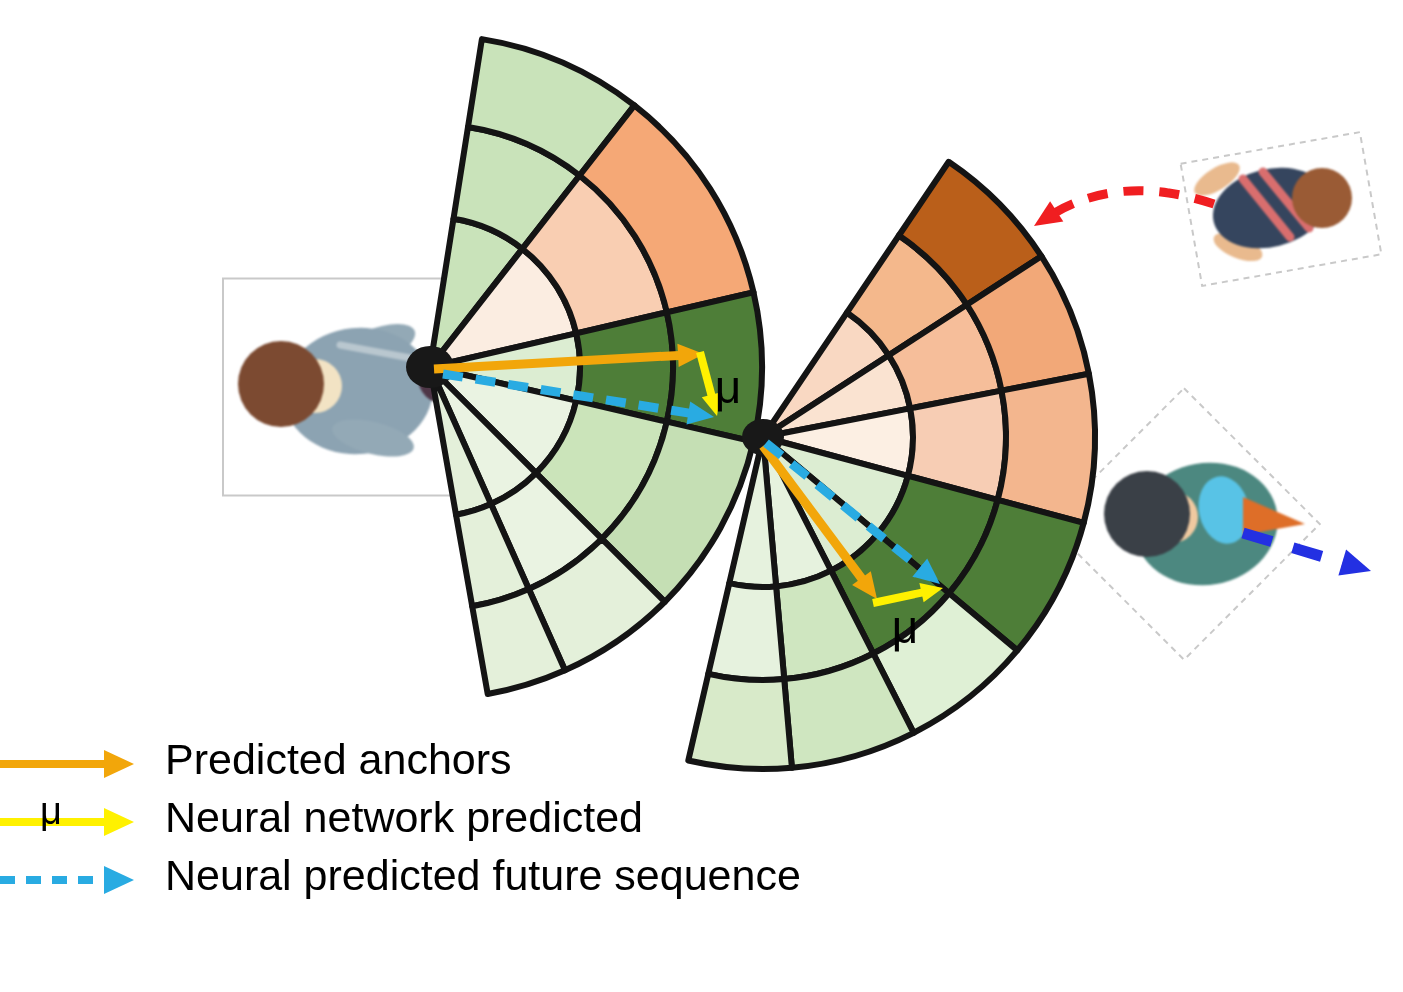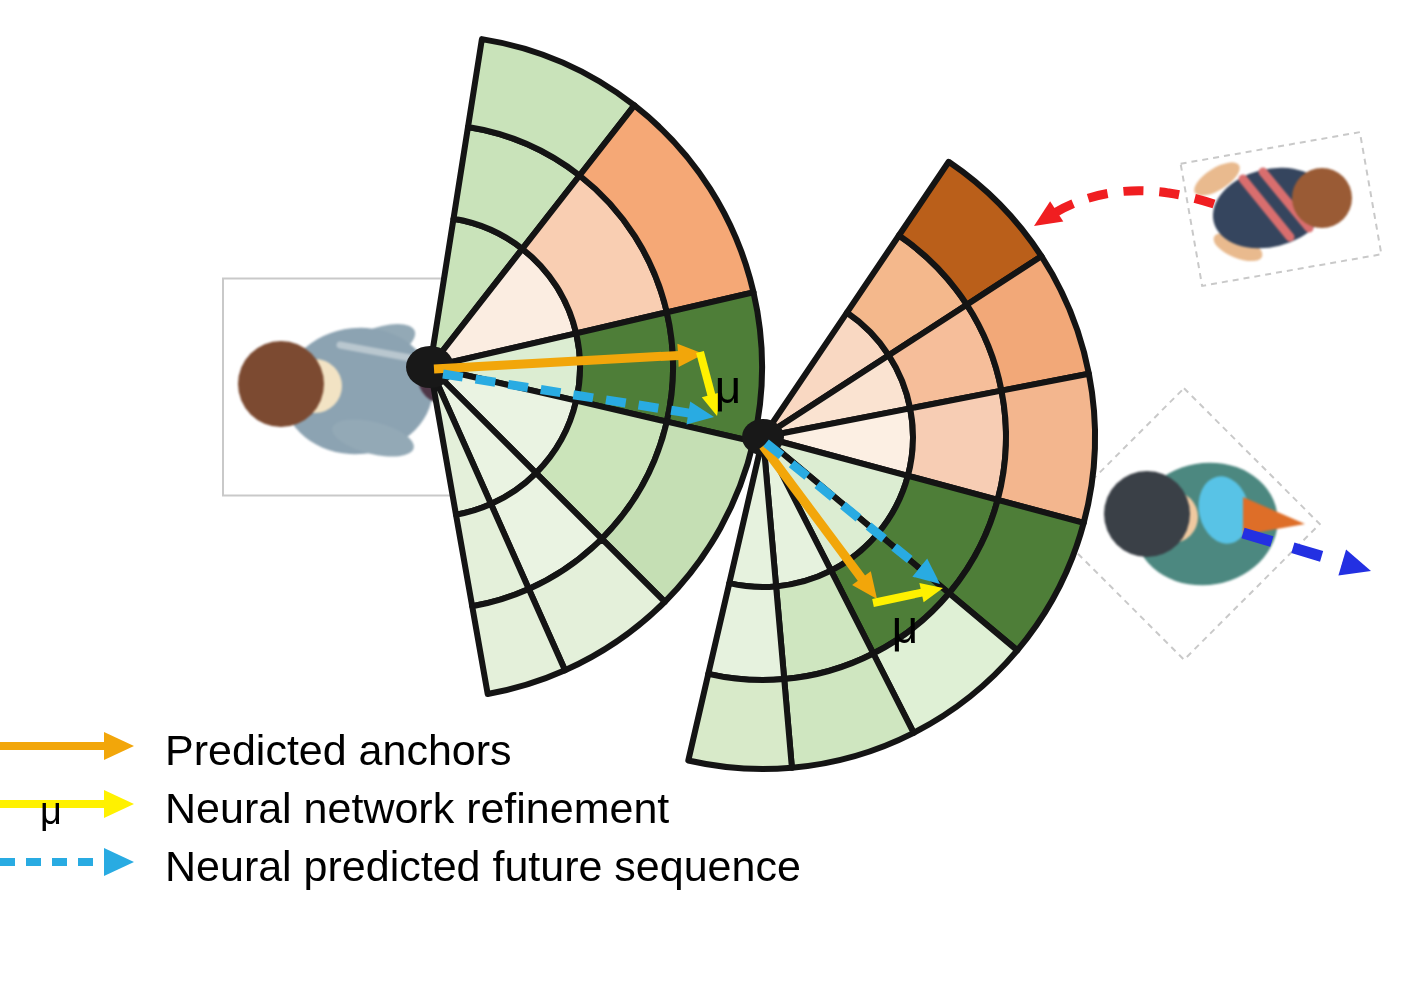--- a/index.html
+++ b/index.html
@@ -2,21 +2,21 @@
 <html><head>
 <meta charset="utf-8">
 <style>
   html,body{margin:0;padding:0;background:#ffffff;}
   .stage{position:relative;width:1403px;height:992px;background:#ffffff;overflow:hidden;
          font-family:"Liberation Sans",sans-serif;}
   #scene{position:absolute;left:0;top:0;}
   .soft{filter:blur(1.3px);}
   .mu{font-size:46px;fill:#000000;font-family:"Liberation Sans",sans-serif;}
   .legend{position:absolute;left:0;top:726px;width:950px;}
-  .legend-row{position:relative;display:flex;align-items:flex-start;height:58px;}
+  .legend-row{position:relative;display:flex;align-items:flex-end;height:58px;}
   .legend-arrow{flex:0 0 135px;height:40px;}
   .legend-mu{position:absolute;left:40px;top:50%;transform:translateY(-56%);
              font-size:38px;color:#000;line-height:1;}
   .legend-label{margin-left:30px;font-size:43px;color:#000;white-space:nowrap;}
 </style>
 </head>
 <body>
 
 <div class="stage">
 
@@ -150,21 +150,21 @@
         <polygon points="104,6 134,20 104,34" fill="#F2A60A"></polygon>
       </svg>
       <span class="legend-label">Predicted anchors</span>
     </div>
     <div class="legend-row">
       <svg class="legend-arrow" viewBox="0 0 135 40">
         <line x1="0" y1="20" x2="106" y2="20" stroke-width="8" stroke="#FFF100"></line>
         <polygon points="104,6 134,20 104,34" fill="#FFF100"></polygon>
       </svg>
       <span class="legend-mu">μ</span>
-      <span class="legend-label">Neural network refinement</span>
+      <span class="legend-label">Neural network predicted</span>
     </div>
     <div class="legend-row">
       <svg class="legend-arrow" viewBox="0 0 135 40">
         <line x1="0" y1="20" x2="106" y2="20" stroke-width="8" stroke-dasharray="15 11" stroke="#29ABE2"></line>
         <polygon points="104,6 134,20 104,34" fill="#29ABE2"></polygon>
       </svg>
       <span class="legend-label">Neural predicted future sequence</span>
     </div>
   </div>
 

